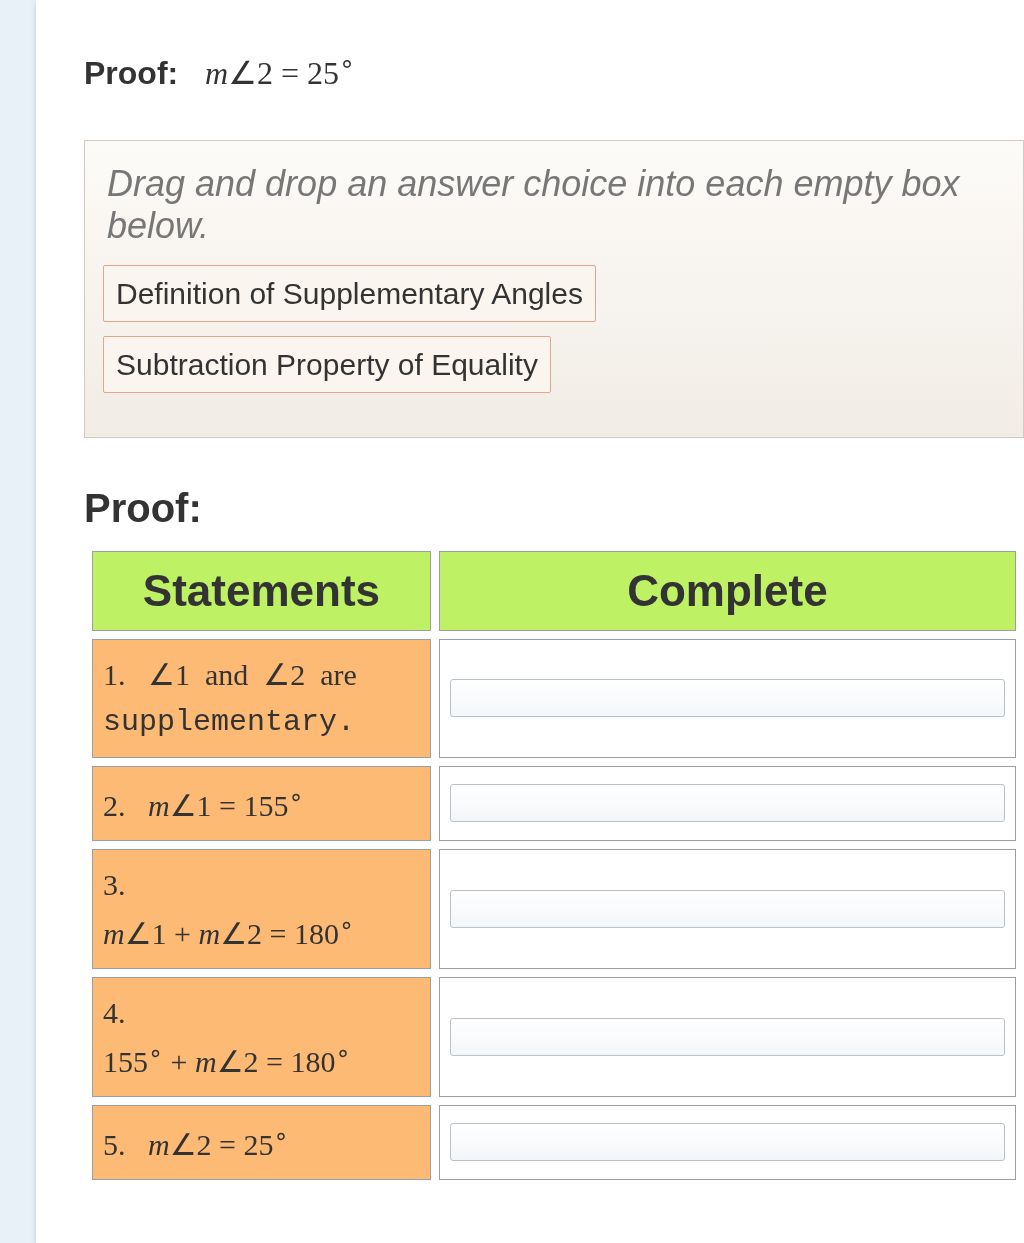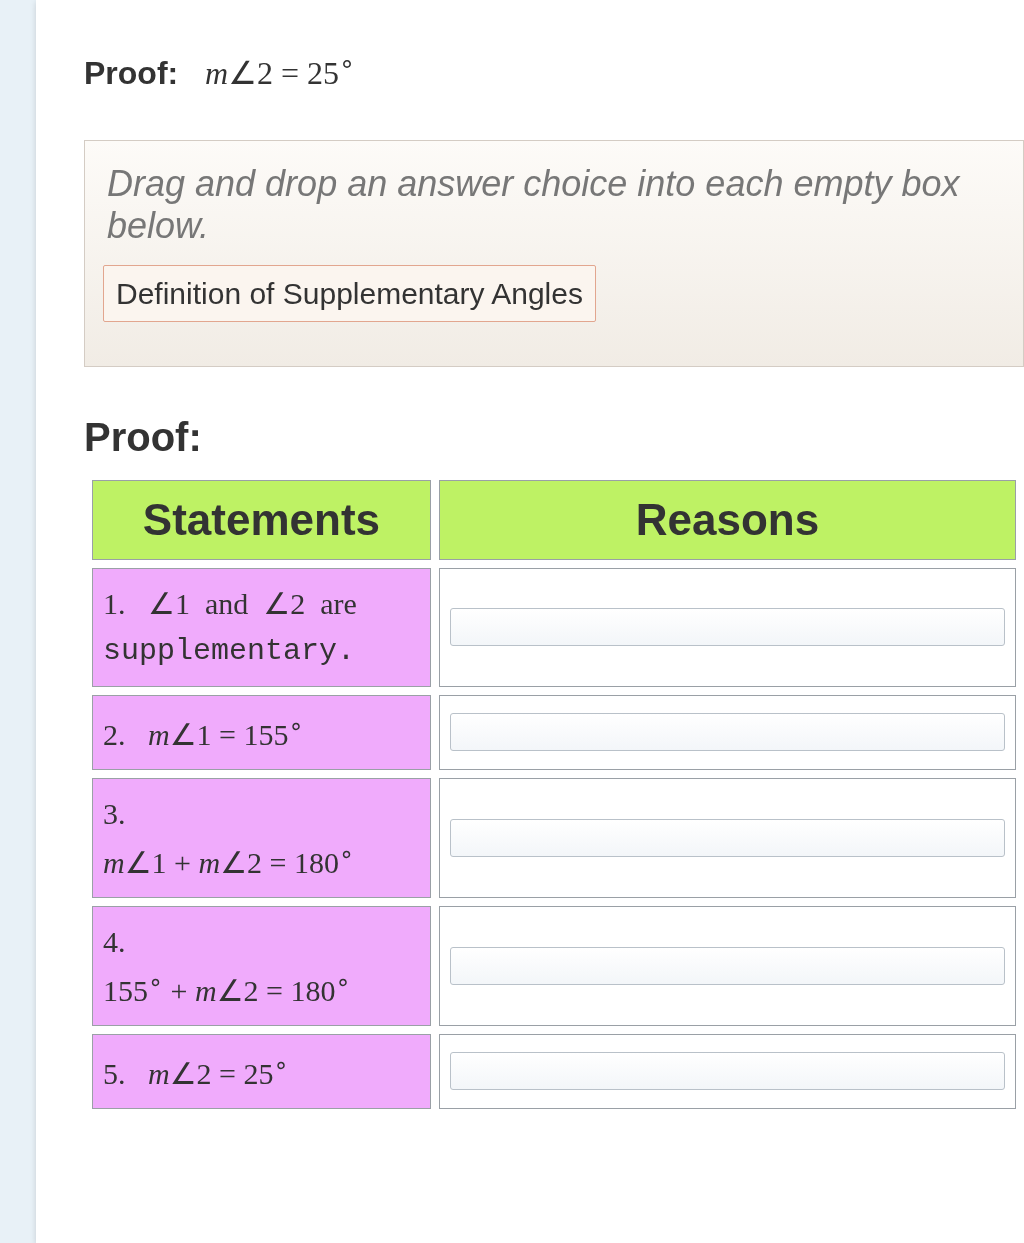--- a/index.html
+++ b/index.html
@@ -95,21 +95,21 @@
     text-align: center;
     border: 1px solid #9aa0a6;
     background: #bef264;
     padding: 14px 8px;
   }
   table.proof col.statements-col { width: 37%; }
   table.proof col.reasons-col { width: 63%; }
 
   table.proof td.statement {
     border: 1px solid #9aa0a6;
-    background: #f0abfc;
+    background: #fdba74;
     padding: 12px 8px 12px 10px;
     font-size: 30px;
     font-family: Arial, Helvetica, sans-serif;
     vertical-align: middle;
   }
   table.proof td.statement .mathline {
     font-family: "Times New Roman", Times, serif;
     line-height: 1.5;
   }
   .angle {
@@ -148,33 +148,36 @@
       <span class="math"><span class="mi">m</span><span class="angle">∠</span><span class="num">2</span> <span class="upright">=</span> <span class="num">25</span><span class="deg">∘</span></span>
     </div>
 
 
     <div class="choices-panel">
       <div class="choices-hint">Drag and drop an answer choice into each empty box below.</div>
 
       <div class="choice-row">
         <span class="chip">Definition of Supplementary Angles</span>
       </div>
+      <div class="choice-row">
+        <span class="chip">Subtraction Property of Equality</span>
+      </div>
     </div>
 
     <div class="proof-heading">Proof:</div>
 
     <table class="proof">
       <colgroup>
         <col class="statements-col">
         <col class="reasons-col">
       </colgroup>
       <thead>
         <tr>
           <th>Statements</th>
-          <th>Reasons</th>
+          <th>Complete</th>
         </tr>
       </thead>
       <tbody>
         <tr>
           <td class="statement">
             <span class="mathline">
               <span>1.</span>&nbsp;&nbsp;
               <span><span class="angle">∠</span><span class="num">1</span>&nbsp; and &nbsp;<span class="angle">∠</span><span class="num">2</span>&nbsp; are<br><span style="font-family:Liberation Mono, monospace;font-style:normal">supplementary.</span></span>
             </span>
           </td>

